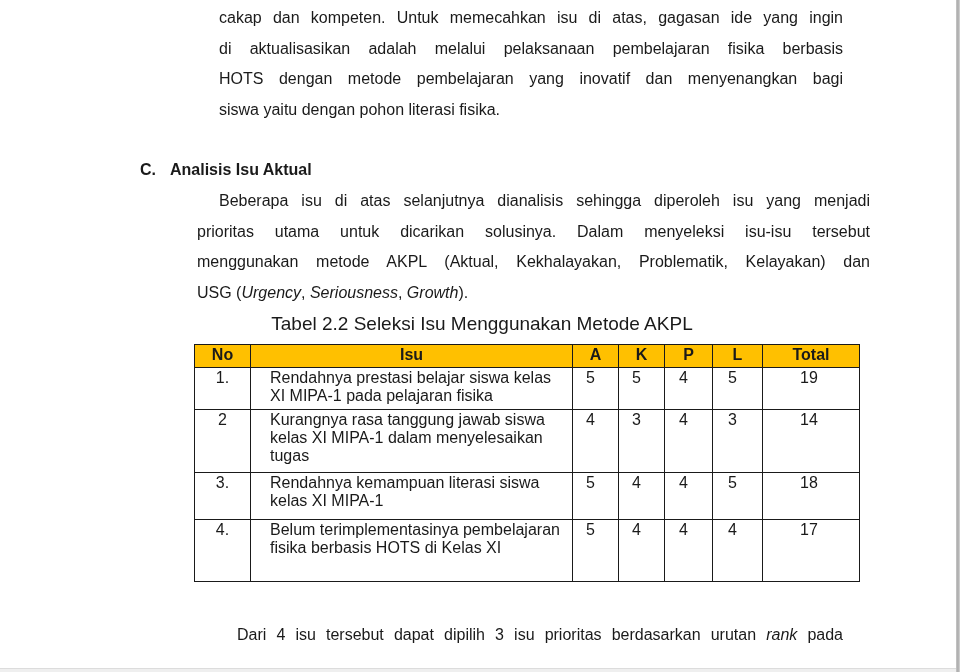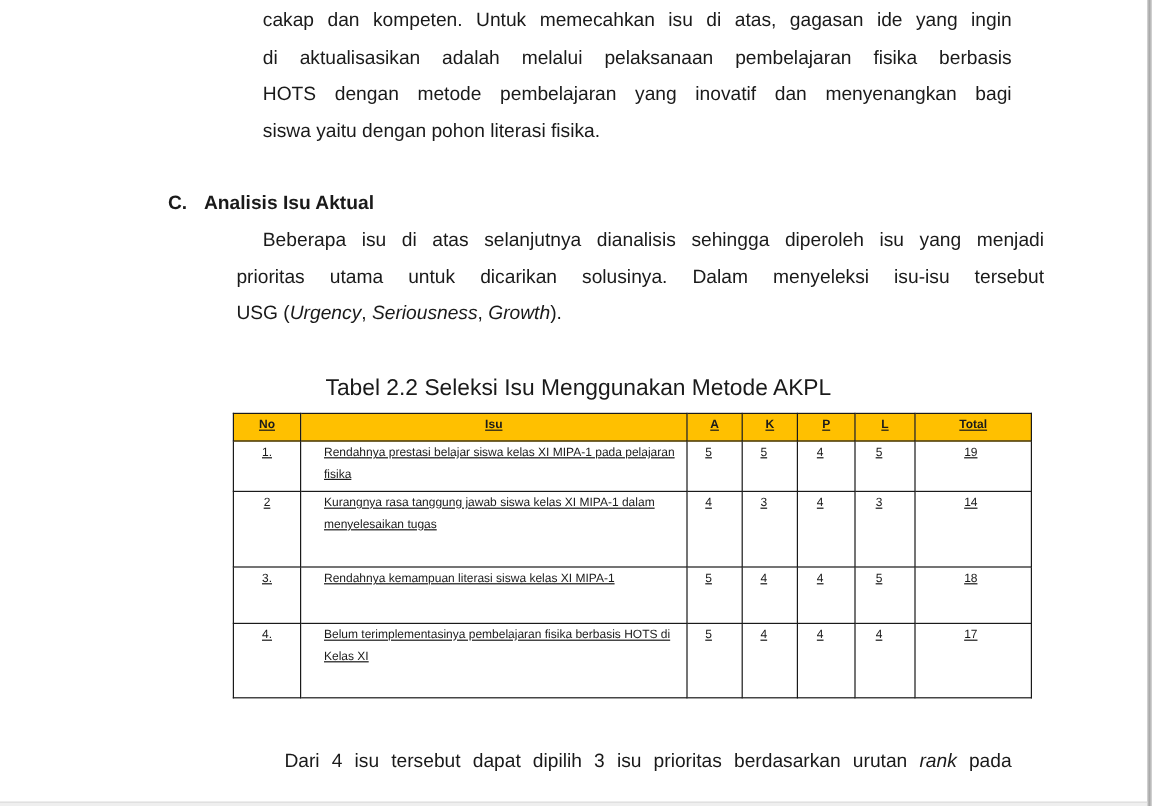--- a/index.html
+++ b/index.html
@@ -69,24 +69,23 @@
     width: 576px;
     text-align: center;
     font-size: 19px;
     line-height: 22px;
   }
   table.akpl {
     position: absolute;
     left: 194px; top: 344px;
     width: 665px;
     border-collapse: collapse;
-    font-size: 10px;
+    font-size: 16px;
     line-height: 18px;
     table-layout: fixed;
-    text-decoration: underline;
   }
   table.akpl th, table.akpl td {
     border: 1.5px solid #1a1a1a;
     padding: 1px 6px 1px 6px;
     vertical-align: top;
   }
   table.akpl th {
     background: #ffc000;
     font-weight: bold;
     text-align: center;
@@ -113,20 +112,21 @@
     <span class="line last">siswa yaitu dengan pohon literasi fisika.</span>
   </div>
 
   <div id="heading">
     <span class="letter">C.</span><span>Analisis Isu Aktual</span>
   </div>
 
   <div class="para" id="p2">
     <span class="line indent">Beberapa isu di atas selanjutnya dianalisis sehingga diperoleh isu yang menjadi</span>
     <span class="line">prioritas utama untuk dicarikan solusinya. Dalam menyeleksi isu-isu tersebut</span>
+    <span class="line">menggunakan metode AKPL (Aktual, Kekhalayakan, Problematik, Kelayakan) dan</span>
     <span class="line last"><span>USG (</span><em>Urgency</em><span>, </span><em>Seriousness</em><span>, </span><em>Growth</em><span>).</span></span>
   </div>
 
   <div id="caption">Tabel 2.2 Seleksi Isu Menggunakan Metode AKPL</div>
 
   <table class="akpl">
     <colgroup>
       <col style="width:56px">
       <col style="width:322px">
       <col style="width:46px">

